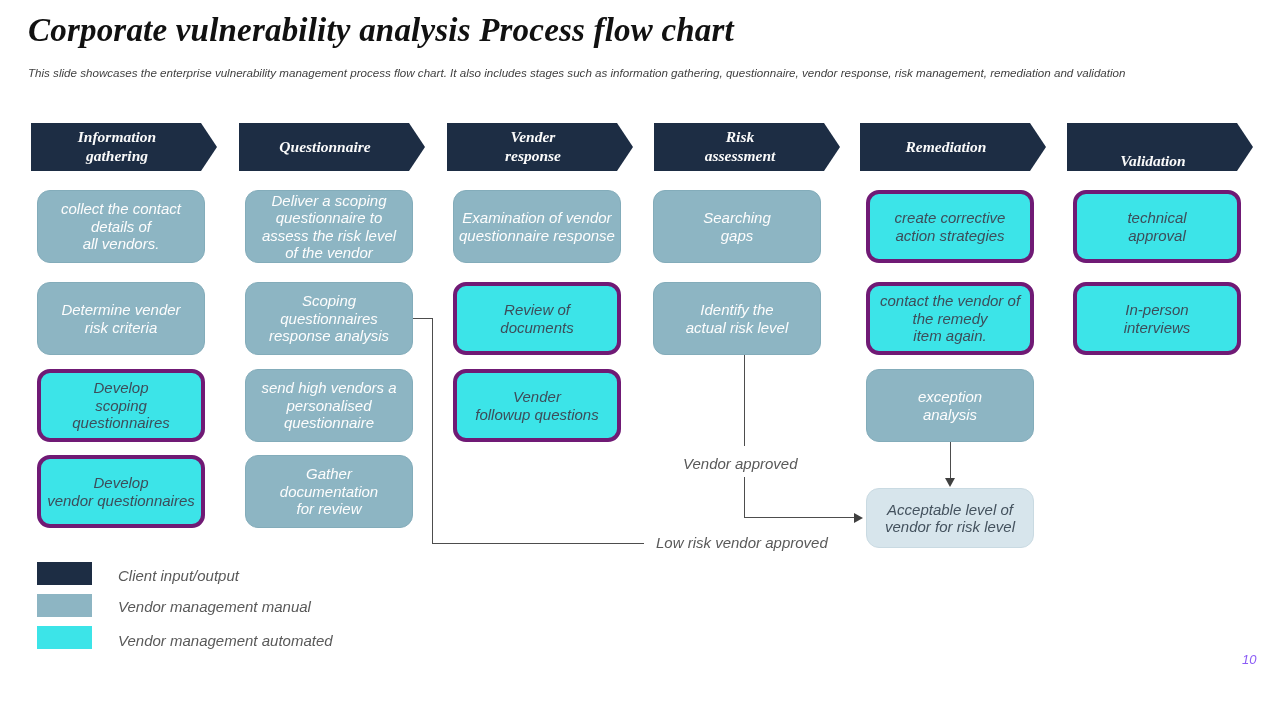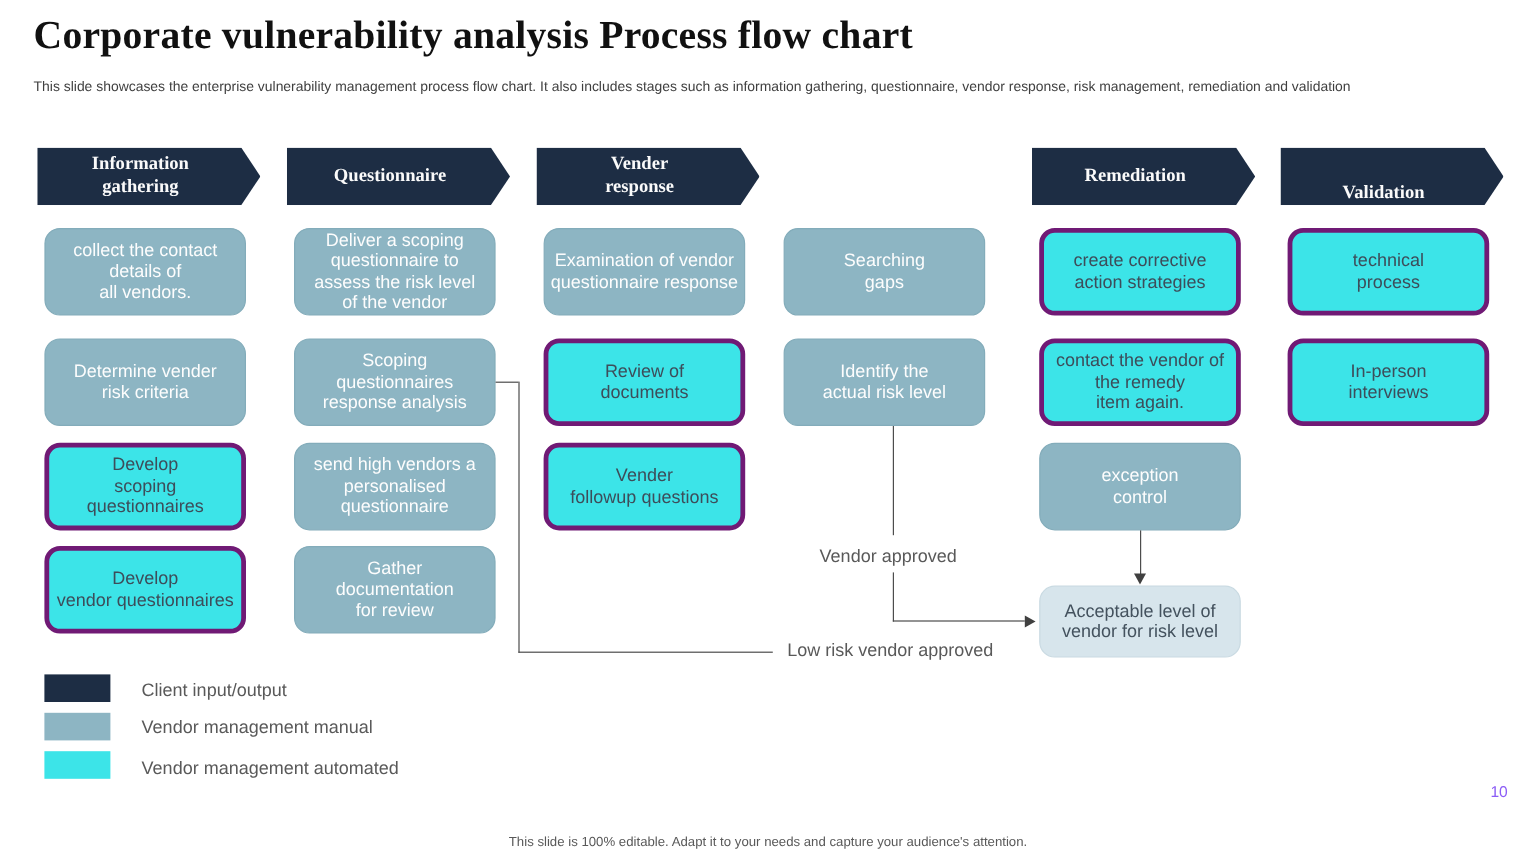--- a/index.html
+++ b/index.html
@@ -4,20 +4,21 @@
 <style>
   * { margin: 0; padding: 0; box-sizing: border-box; }
   html, body { background: #e8e8e8; }
   .slide {
     position: relative;
     width: 1280px;
     height: 720px;
     background: #ffffff;
     overflow: hidden;
     font-family: "Liberation Sans", "DejaVu Sans", sans-serif;
+    font-style: italic;
   }
   .title {
     position: absolute;
     left: 28px; top: 12px;
     font-family: "Liberation Serif", "DejaVu Serif", serif;
     font-size: 33px;
     font-weight: 600;
     color: #111111;
     letter-spacing: 0.2px;
   }
@@ -131,20 +132,24 @@
   <div class="col-header hx1">
     <span class="hdr-text">Information
 gathering</span>
   </div>
   <div class="col-header hx2">
     <span class="hdr-text">Questionnaire</span>
   </div>
   <div class="col-header hx3">
     <span class="hdr-text">Vender
 response</span>
+  </div>
+  <div class="col-header hx4">
+    <span class="hdr-text">Risk
+assessment</span>
   </div>
   <div class="col-header hx5">
     <span class="hdr-text">Remediation</span>
   </div>
   <div class="col-header hx6">
     <span class="hdr-text">Validation</span>
   </div>
 
   <div class="box manual cx1 ry1">collect the contact
 details of
@@ -181,26 +186,26 @@
 gaps</div>
   <div class="box manual cx4 ry2">Identify the
 actual risk level</div>
 
   <div class="box automated cx5 ry1">create corrective
 action strategies</div>
   <div class="box automated cx5 ry2">contact the vendor of
 the remedy
 item again.</div>
   <div class="box manual cx5 ry3">exception
-control</div>
+analysis</div>
   <div class="box result cx5 ry-accept">Acceptable level of
 vendor for risk level</div>
 
   <div class="box automated cx6 ry1">technical
-process</div>
+approval</div>
   <div class="box automated cx6 ry2">In-person
 interviews</div>
 
   <div class="hline" style="left:413px; top:318px; width:19px;"></div>
   <div class="vline" style="left:432px; top:318px; height:226px;"></div>
   <div class="hline" style="left:432px; top:543px; width:212px;"></div>
   <div class="flow-label" style="left:656px; top:534px;">Low risk vendor approved</div>
 
   <div class="vline" style="left:744px; top:355px; height:91px;"></div>
   <div class="flow-label" style="left:683px; top:455px;">Vendor approved</div>
@@ -211,16 +216,15 @@
   <div class="vline" style="left:950px; top:442px; height:37px;"></div>
   <div class="arrow-down" style="left:945px; top:478px;"></div>
 
   <div class="legend-swatch sw-navy" style="top:562px;"></div>
   <div class="legend-label" style="top:567px;">Client input/output</div>
   <div class="legend-swatch sw-gray" style="top:594px;"></div>
   <div class="legend-label" style="top:598px;">Vendor management manual</div>
   <div class="legend-swatch sw-cyan" style="top:626px;"></div>
   <div class="legend-label" style="top:632px;">Vendor management automated</div>
 
-  <div class="footer-note">This slide is 100% editable. Adapt it to your needs and capture your audience's attention.</div>
   <div class="page-number">10</div>
 
 </div>
 
 </body></html>

